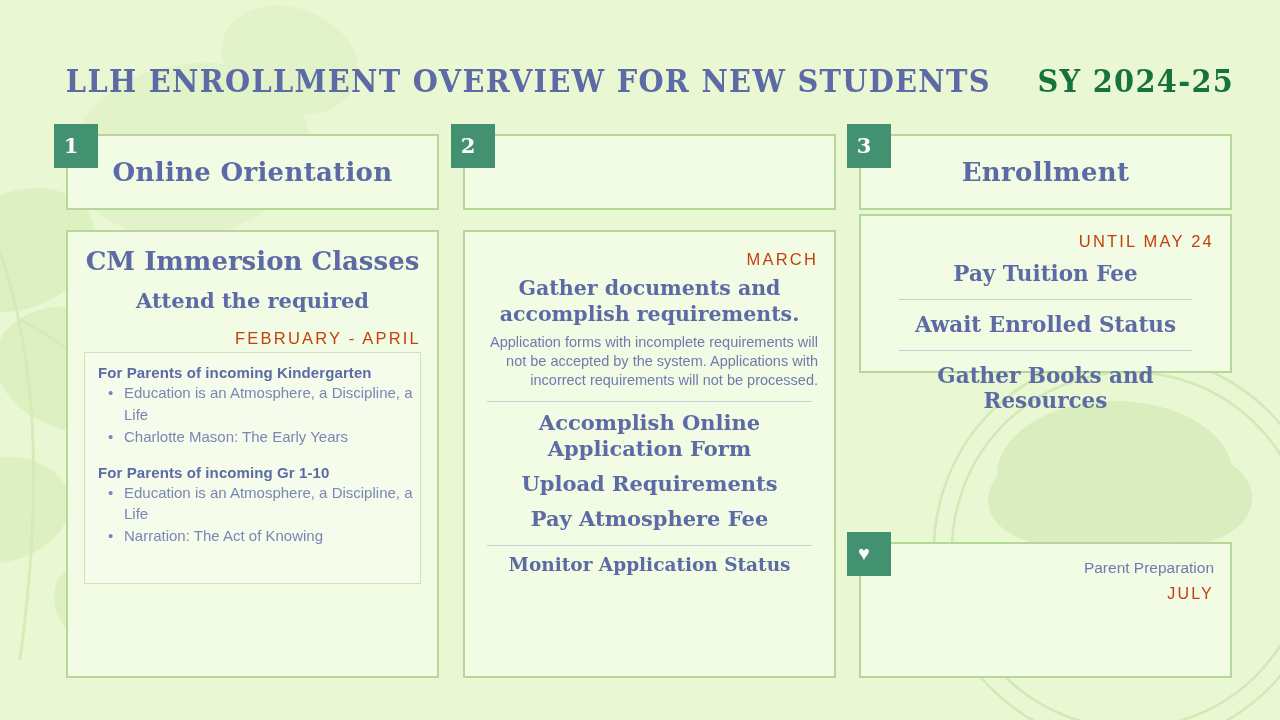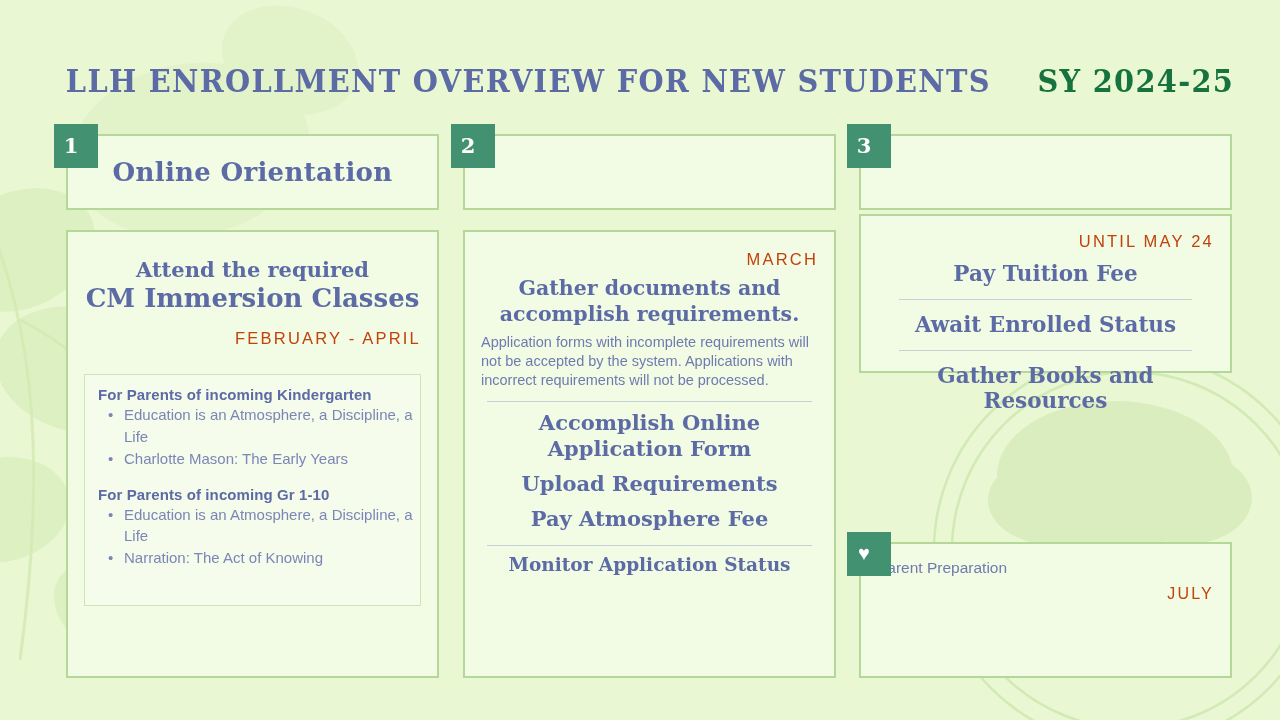--- a/index.html
+++ b/index.html
@@ -88,32 +88,32 @@
   .month {
     color: #c2410c;
     font-size: 16.5px;
     letter-spacing: 2.2px;
     text-align: right;
     font-weight: normal;
   }
   .sans-body {
     color: #6f7bb0;
     font-size: 14.5px;
-    text-align: left;
+    text-align: right;
     line-height: 1.33;
   }
   .rule { height: 1px; background: #a9b4d2; opacity: .6; margin: 9px 10px; }
 
   
   #c1-line1 { font-size: 21px; line-height: 1.18; margin-top: 12px; }
   #c1-line2 { font-size: 26px; line-height: 1.18; }
   #c1-month { margin-top: 16px; }
 
   #bullet-box {
-    margin-top: 26px;
+    margin-top: 4px;
     border: 1px solid #cfe3b6;
     background: rgba(255,255,255,.28);
     padding: 11px 0 12px 13px;
     height: 232px;
   }
   .bullet-group + .bullet-group { margin-top: 16px; }
   .bullet-title {
     color: #5c6aa6; font-size: 15px; font-weight: bold;
     letter-spacing: .1px; margin-bottom: 1px;
   }
@@ -189,22 +189,22 @@
 
 <div class="col" id="col-1">
   <div class="header-box">
     <div class="badge">
       <span class="badge-num">1</span>
     </div>
     <span class="header-title">Online Orientation</span>
   </div>
 
   <div class="body-box">
+    <div class="serif-head" id="c1-line2">CM Immersion Classes</div>
     <div class="serif-head" id="c1-line1">Attend the required</div>
-    <div class="serif-head" id="c1-line2">CM Immersion Classes</div>
     <div class="month" id="c1-month">FEBRUARY - APRIL</div>
 
     <div id="bullet-box">
       <div class="bullet-group">
         <div class="bullet-title">For Parents of incoming Kindergarten</div>
         <ul class="bullet-list">
           <li>Education is an Atmosphere, a Discipline, a Life</li>
           <li>Charlotte Mason: The Early Years</li>
         </ul>
       </div>
@@ -241,20 +241,21 @@
 
     <div class="serif-head" id="c2-monitor">Monitor Application Status</div>
   </div>
 </div>
 
 <div class="col" id="col-3">
   <div class="header-box">
     <div class="badge">
       <span class="badge-num">3</span>
     </div>
+    <span class="header-title">Enrollment</span>
   </div>
 
   <div class="body-box" id="enroll-box">
     <div class="month" id="c3-month">UNTIL MAY 24</div>
     <div class="serif-head c3-action">Pay Tuition Fee</div>
     <div class="rule c3-rule"></div>
     <div class="serif-head c3-action">Await Enrolled Status</div>
     <div class="rule c3-rule"></div>
     <div class="serif-head c3-action">Gather Books and Resources</div>
   </div>

